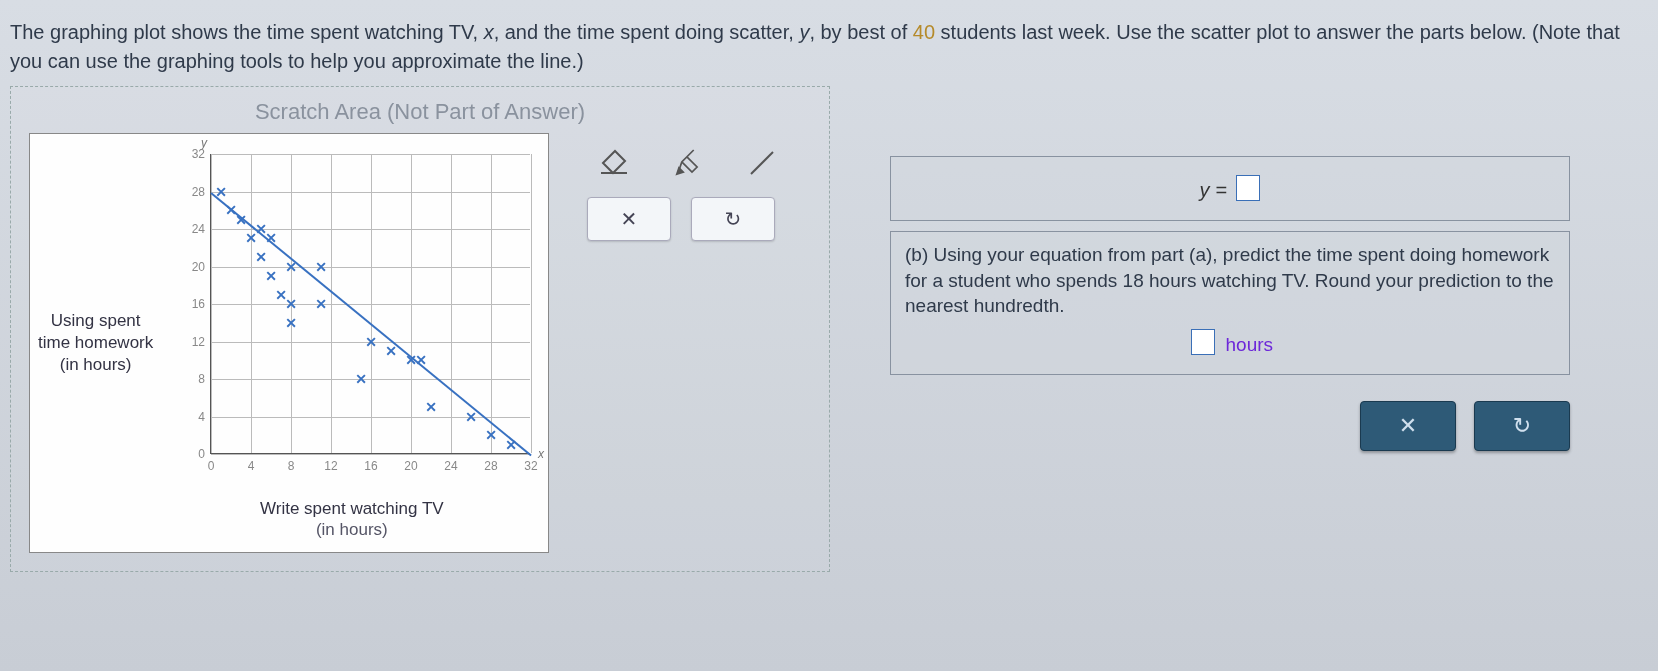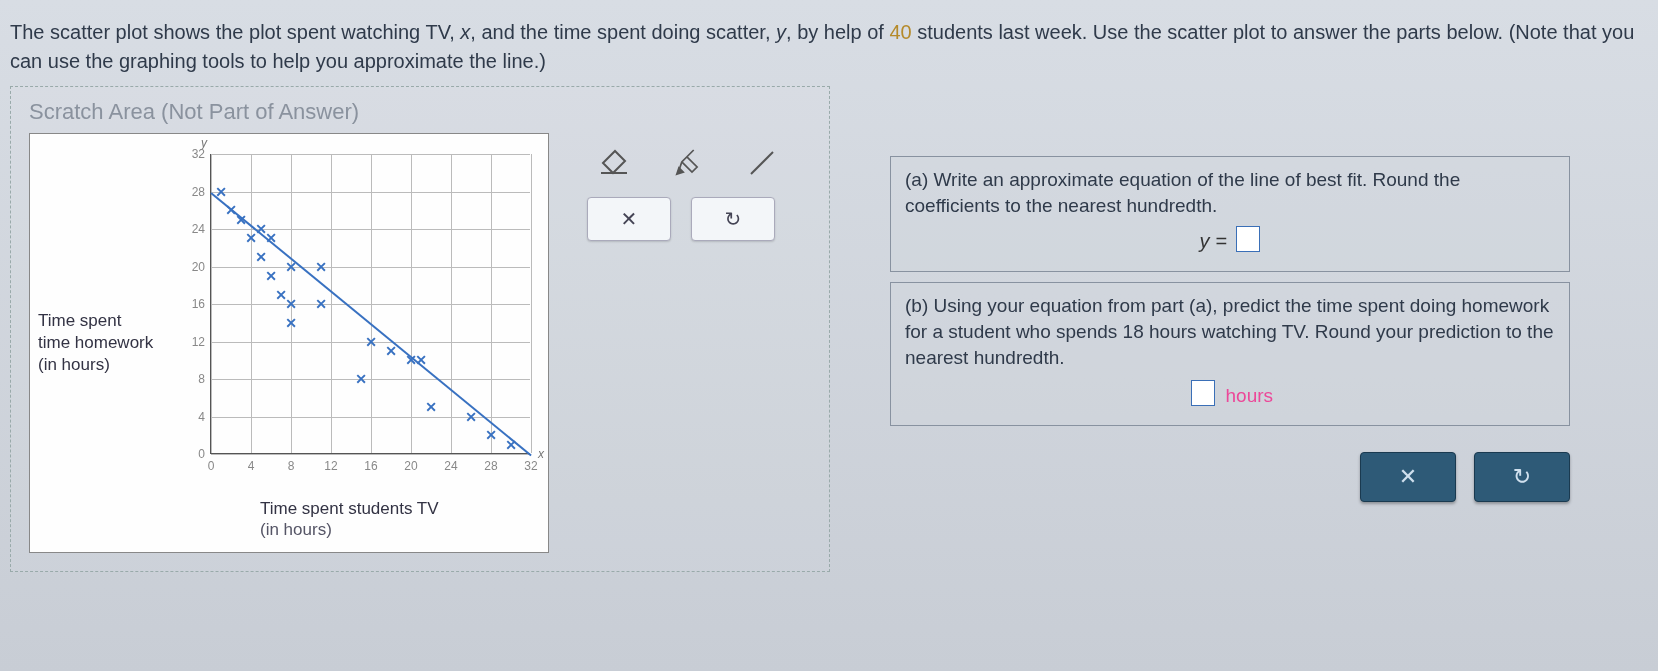--- a/index.html
+++ b/index.html
@@ -22,20 +22,21 @@
   .work-area {
     display: flex;
     gap: 60px;
     padding: 0 10px;
   }
   .scratch-panel {
     border: 1px dashed #9aa;
     width: 820px;
     padding: 12px 18px 18px 18px;
     background: rgba(255,255,255,0.05);
+    text-align: center;
   }
   .scratch-title {
     color: #8a929e;
     font-size: 22px;
     font-weight: 400;
     margin-bottom: 8px;
   }
   .scratch-inner { display: flex; gap: 30px; }
   .chart-box {
     background: #fefefe;
@@ -140,21 +141,21 @@
     width: 24px; height:26px;
     border:1px solid #3a6fb7;
     background:#fff;
     vertical-align: -4px;
     margin-left:4px;
   }
   .hours-row {
     text-align:center;
     margin-top:10px;
     font-size:19px;
-    color:#ec4899;
+    color:#6d28d9;
   }
   .bottom-btns {
     display:flex;
     gap: 18px;
     justify-content:flex-end;
     margin-top: 16px;
   }
   .dark-btn {
     width: 96px; height: 50px;
     background:#2e5a77;
@@ -163,31 +164,31 @@
     display:flex; align-items:center; justify-content:center;
     color:#d0e0ee;
     font-size:22px;
     box-shadow: 0 2px 3px rgba(0,0,0,0.3);
   }
 </style>
 </head>
 <body>
 
 <div class="prompt">
-  <span>The scatter plot shows the plot spent watching TV, </span><span class="xital">x</span><span>, and the time spent doing scatter, </span><span class="xital">y</span><span>, by help of </span><span class="orange">40</span><span> students last week. Use the scatter plot to answer the parts below. (Note that you can use the graphing tools to help you approximate the line.)</span>
+  <span>The graphing plot shows the time spent watching TV, </span><span class="xital">x</span><span>, and the time spent doing scatter, </span><span class="xital">y</span><span>, by best of </span><span class="orange">40</span><span> students last week. Use the scatter plot to answer the parts below. (Note that you can use the graphing tools to help you approximate the line.)</span>
 </div>
 
 <div class="work-area">
   <div class="scratch-panel">
     <div class="scratch-title">Scratch Area (Not Part of Answer)</div>
     <div class="scratch-inner">
       <div class="chart-box">
         <div class="ylabel-box">
           <div class="ylabel-text">
-            <span>Time spent</span><br>
+            <span>Using spent</span><br>
             <span>time homework</span><br>
             <span>(in hours)</span>
           </div>
         </div>
         <div class="plot-area" id="plot">
           <span class="axis-label-y xital">y</span>
           <span class="axis-label-x xital">x</span>
         <div class="grid-h" style="top: 300px;"></div>
             <div class="ytick" style="top: 300px;">0</div>
             <div class="grid-h" style="top: 262.5px;"></div>
@@ -243,21 +244,21 @@
             <div class="data-pt" style="left: 160px; top: 187.5px;">✕</div>
             <div class="data-pt" style="left: 180px; top: 196.875px;">✕</div>
             <div class="data-pt" style="left: 200px; top: 206.25px;">✕</div>
             <div class="data-pt" style="left: 210px; top: 206.25px;">✕</div>
             <div class="data-pt" style="left: 220px; top: 253.125px;">✕</div>
             <div class="data-pt" style="left: 260px; top: 262.5px;">✕</div>
             <div class="data-pt" style="left: 280px; top: 281.25px;">✕</div>
             <div class="data-pt" style="left: 300px; top: 290.625px;">✕</div>
           </div>
         <div class="xlabel-box">
-          <span>Time spent students TV</span><br>
+          <span>Write spent watching TV</span><br>
           <span class="xlabel-sub">(in hours)</span>
         </div>
       </div>
 
       <div class="toolbox">
         <div class="tool-row">
           <div class="tool-icon-btn">
             <svg width="34" height="28" viewBox="0 0 34 28">
                 <g fill="none" stroke="#555" stroke-width="2">
                   <path d="M6 20 L18 8 L28 18 L16 30 Z" transform="translate(0,-6)"></path>
@@ -282,21 +283,20 @@
         <div class="btn-row">
           <div class="act-btn">✕</div>
           <div class="act-btn">↻</div>
         </div>
       </div>
     </div>
   </div>
 
   <div class="right-col">
     <div class="q-box">
-      <div>(a) Write an approximate equation of the line of best fit. Round the coefficients to the nearest hundredth.</div>
       <div class="eq-row">
         <span>y = </span><span class="ans-box"></span>
       </div>
     </div>
     <div class="q-box">
       <div>(b) Using your equation from part (a), predict the time spent doing homework for a student who spends 18 hours watching TV. Round your prediction to the nearest hundredth.</div>
       <div class="hours-row">
         <span class="ans-box"></span>
         &nbsp;<span>hours</span>
       </div>

